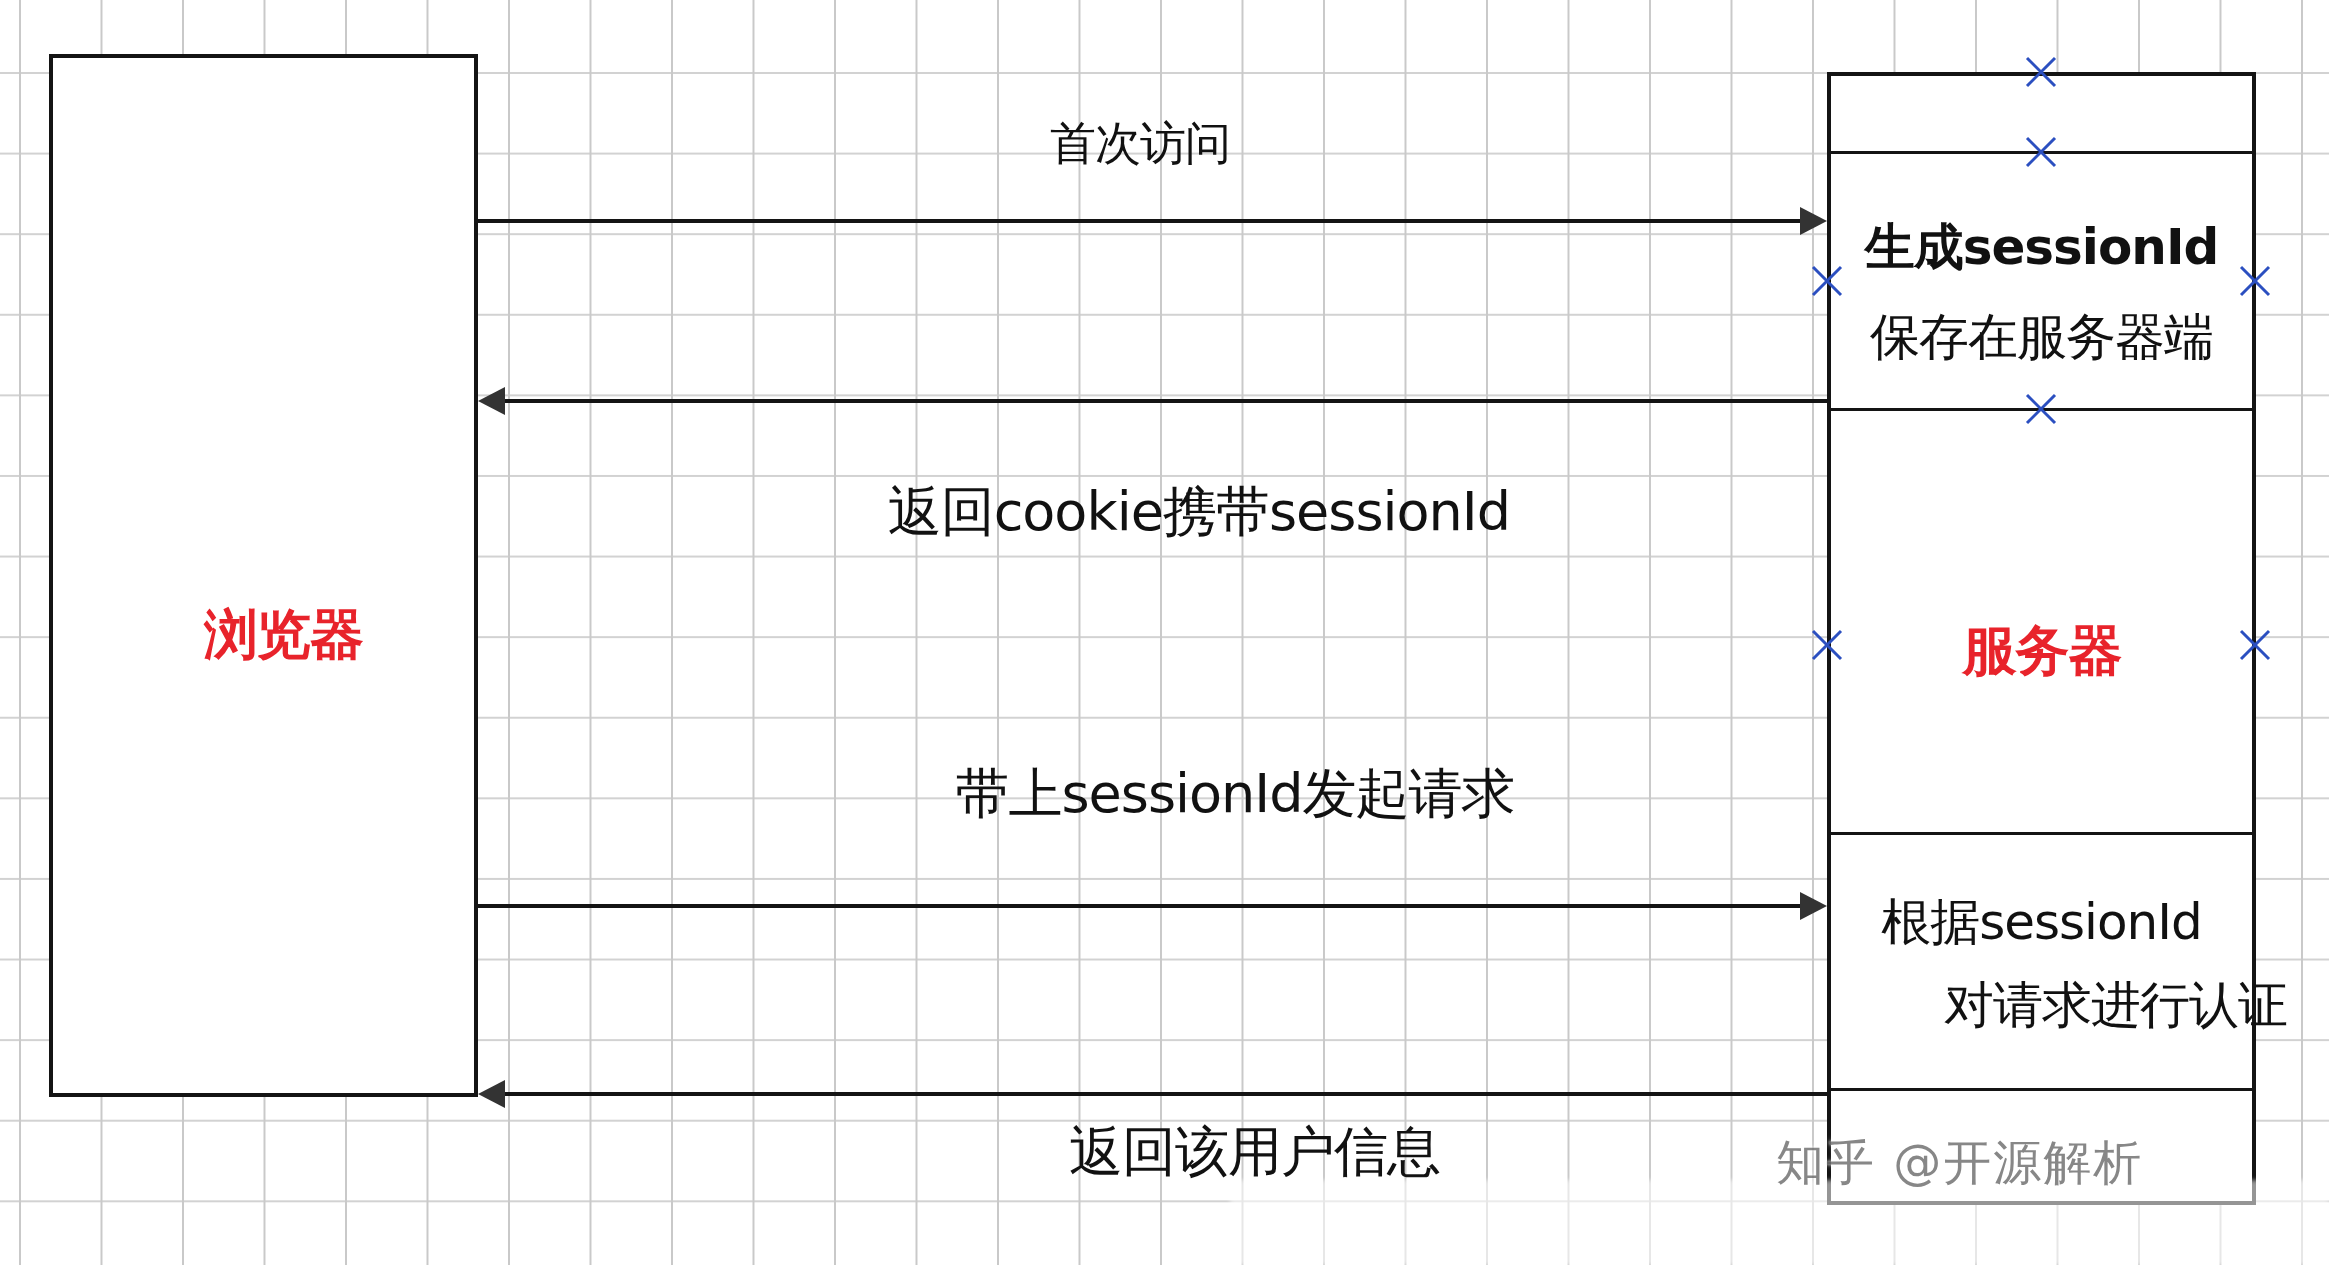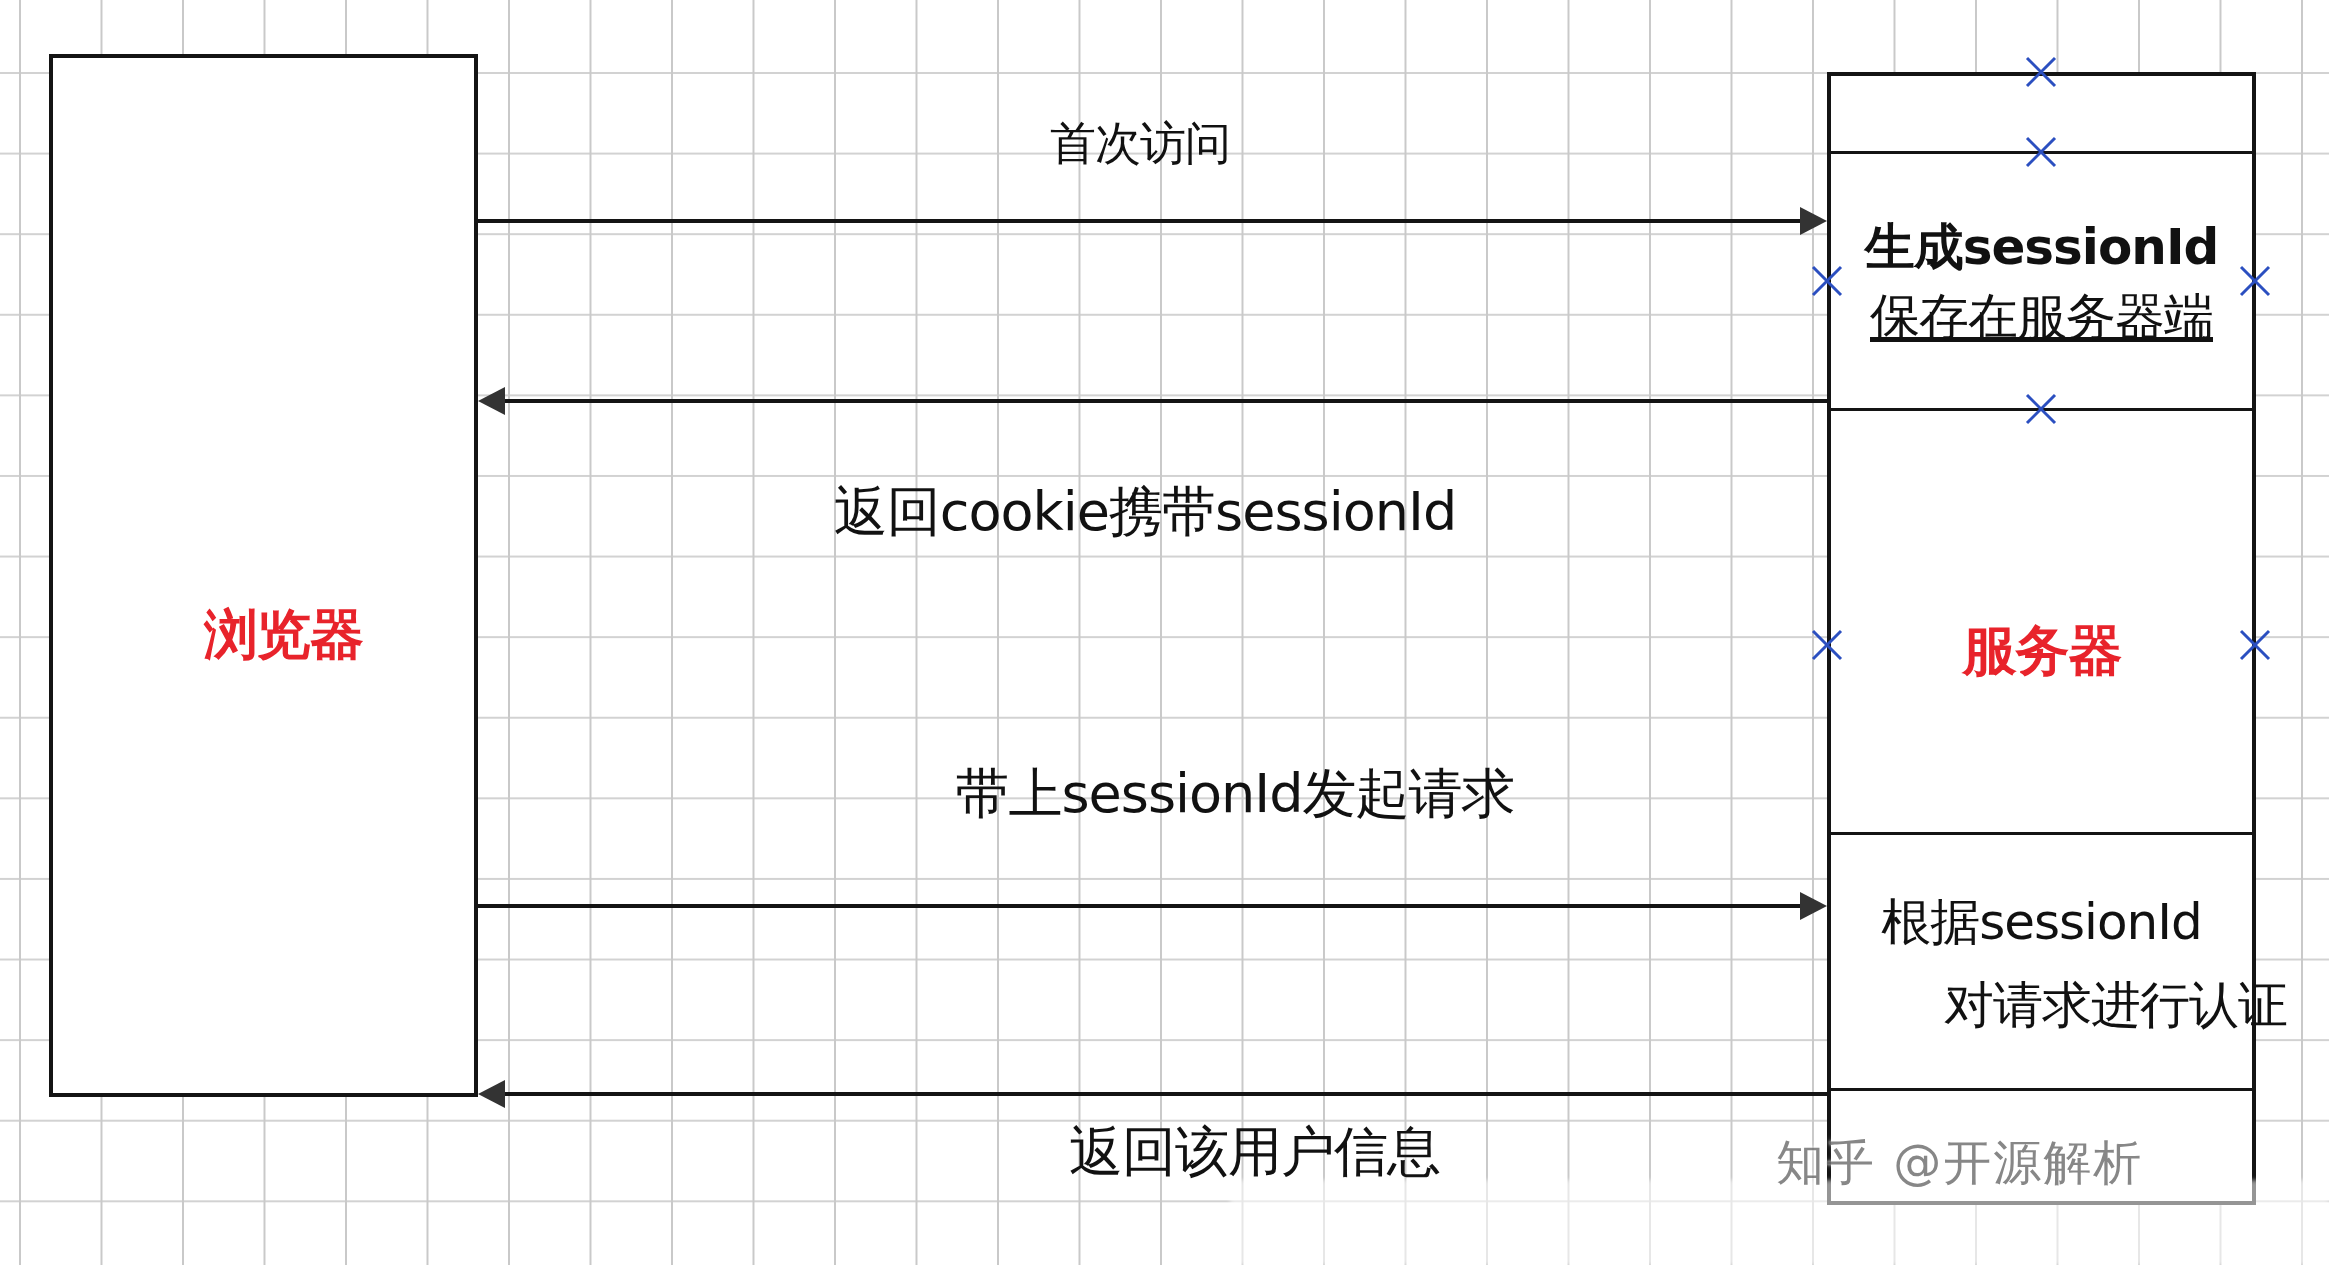--- a/index.html
+++ b/index.html
@@ -38,29 +38,29 @@
 <div class="label red center" style="left:49px; top:608px; width:429px; font-size:54px;">浏览器</div>
 
 <div class="box" style="left:1827px; top:72px; width:429px; height:1133px;">
 </div>
 <div class="divider" style="left:1827px; top:151px; width:429px;"></div>
 <div class="divider" style="left:1827px; top:408px; width:429px;"></div>
 <div class="divider" style="left:1827px; top:832px; width:429px;"></div>
 <div class="divider" style="left:1827px; top:1088px; width:429px;"></div>
 
 <div class="label center" style="left:1827px; top:222px; width:429px;font-weight:bold;">生成sessionId</div>
-<div class="label center" style="left:1827px; top:292px; width:429px;text-decoration:underline;">保存在服务器端</div>
+<div class="label center" style="left:1827px; top:312px; width:429px;">保存在服务器端</div>
 
 <div class="label red center" style="left:1827px; top:624px; width:390px; font-size:54px;">服务器</div>
 
 <div class="label center" style="left:1827px; top:897px; width:429px;">根据sessionId</div>
 <div class="label center" style="left:1901px; top:980px; width:429px;">对请求进行认证</div>
 
 <div class="label center" style="left:940px; top:120px; width:400px; font-size:46px;">首次访问</div>
-<div class="label center" style="left:780px; top:485px; width:730px; font-size:54px;">返回cookie携带sessionId</div>
+<div class="label center" style="left:780px; top:485px; width:730px; font-size:54px;text-align:right;">返回cookie携带sessionId</div>
 <div class="label center" style="left:900px; top:767px; width:670px; font-size:54px;">带上sessionId发起请求</div>
 <div class="label center" style="left:950px; top:1125px; width:490px; font-size:54px;text-align:right;">返回该用户信息</div>
 
 <svg class="overlay" viewBox="0 0 2329 1265">
   <g>
     <line x1="478" y1="221" x2="1803" y2="221" stroke="#141414" stroke-width="4"></line>
     <polygon points="1827,221 1800,207 1800,235" fill="#333"></polygon>
   </g>
   <g>
     <line x1="503" y1="401" x2="1827" y2="401" stroke="#141414" stroke-width="4"></line>

